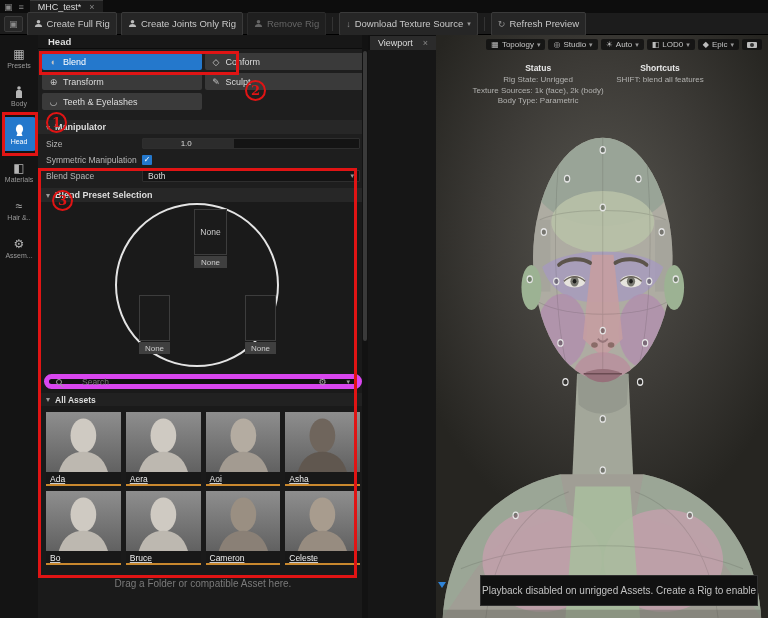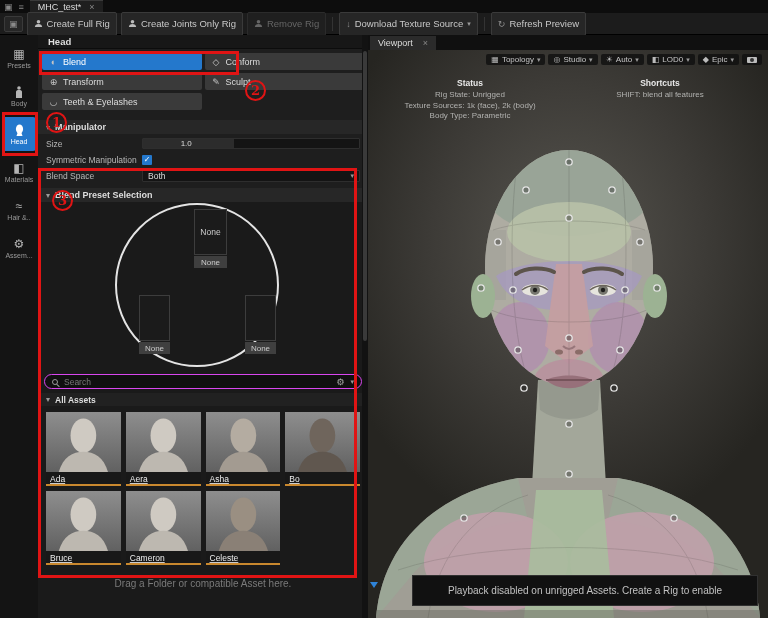--- a/index.html
+++ b/index.html
@@ -46,41 +46,41 @@
   .dropdown { flex:1; height:12px; background:#141414; border:1px solid #2e2e2e; display:flex; align-items:center; justify-content:space-between; padding:0 5px; font-size:8.5px; color:#ddd; border-radius:1px;text-align:center; }
   .blend-body { background:#1a1a1a; flex:1; display:flex; flex-direction:column; }
   .blend-wheel { position:relative; height:168px; margin-top:0; flex-shrink:0; }
   .ring { position:absolute; left:77px; top:1px; width:164px; height:164px; border:2px solid #e4e4e4; border-radius:50%; }
   .slot { position:absolute; width:52px;padding-left:19px; }
   .slot .box { height:46px; background:#1b1b1b; border:1px solid #3d3d3d; display:flex; align-items:center; justify-content:center; font-size:8.5px; color:#ccc; }
   .slot .cap { height:12px; background:#3f3f3f; margin-top:1px; display:flex; align-items:center; justify-content:center; font-size:8px; color:#ccc; }
   .slot.s-top { left:137px; top:7px; }
   .slot.s-left { left:82px; top:93px; width:50px; }
   .slot.s-right { left:188px; top:93px; width:50px; }
-  .search { height:15px; margin:4px 6px; background:#101010; border:1px solid #d946ef; border-radius:8px; display:flex; align-items:center; padding:0 7px; gap:6px; flex-shrink:0; }
+  .search { height:15px; margin:4px 6px; background:#101010; border:5px solid #d946ef; border-radius:8px; display:flex; align-items:center; padding:0 7px; gap:20px; flex-shrink:0; }
   .search input { flex:1; background:transparent; border:none; outline:none; color:#ccc; font-size:8.5px; font-family:inherit; min-width:0; }
   .search input::placeholder { color:#777; }
   .mag { width:6px; height:6px; border:1px solid #999; border-radius:50%; position:relative; flex-shrink:0; }
   .mag::after { content:""; position:absolute; width:4px; height:1px; background:#999; right:-3px; bottom:-2px; transform:rotate(45deg); }
   .gear { color:#aaa; font-size:9px; }
   .assets-h { height:13px; background:#212121; display:flex; align-items:center; gap:5px; padding:0 8px; font-size:8.5px; font-weight:bold; color:#ddd; flex-shrink:0; }
   .asset-grid { display:grid; grid-template-columns:repeat(4,1fr); gap:5px; padding:6px 8px; flex-shrink:0; }
   .asset-tile { background:#101010;text-decoration:underline; }
   .asset-img { height:60px; background:linear-gradient(#8e8e8e,#616161); overflow:hidden; }
   .asset-img svg { display:block; width:100%; height:100%; }
   .asset-name { height:14px; line-height:14px; font-size:8.5px; color:#eee; padding-left:4px; background:#181818; border-bottom:2px solid var(--underline); white-space:nowrap; overflow:hidden; }
   .asset-tile:nth-child(4) .bust-head { fill:#6f655c; } .asset-tile:nth-child(4) .bust-body { fill:#60574f; }
   .asset-tile:nth-child(3) .bust-head { fill:#b4aca1; } .asset-tile:nth-child(3) .bust-body { fill:#a39b91; }
   .asset-tile:nth-child(7) .bust-head { fill:#9a8f82; } .asset-tile:nth-child(7) .bust-body { fill:#8a8076; }
   .asset-tile:nth-child(8) .bust-head { fill:#a89c8e; } .asset-tile:nth-child(8) .bust-body { fill:#978c80; }
   .drop-hint { text-align:center; font-size:10px; color:#7a7a7a; padding:7px 0 5px; flex-shrink:0; }
   .panel-scroll { position:absolute; right:0; top:0; bottom:0; width:6px; background:#121212; }
   .panel-thumb { position:absolute; right:1px; top:16px; width:4px; height:290px; background:#3a3a3a; border-radius:2px; }
   
-  .viewport { flex:1; display:flex; flex-direction:column; position:relative;justify-content:center; }
+  .viewport { flex:1; display:flex; position:relative;justify-content:center; }
   .vp-tabbar { height:15px; background:#101010; display:flex; align-items:flex-end; }
   .vp-tab { height:14px; background:#2b2b2b; display:flex; align-items:center; gap:10px; padding:0 8px; font-size:9px; color:#ddd; margin-left:2px; }
   .vp-tab .close { color:#888; font-size:9px; }
   .vp-content { flex:1; position:relative; overflow:hidden;
     background:radial-gradient(ellipse 62% 52% at 50% 34%, #57554f 0%, #3d3b37 55%, #262521 100%); }
   .vp-controls { position:absolute; top:4px; right:6px; display:flex; gap:3px; z-index:6; }
   .vp-btn { display:flex; align-items:center; gap:3px; background:rgba(16,16,16,.82); border-radius:2px; padding:1px 5px; font-size:8px; color:#c5c5c5; }
   .vp-btn .vp-ic { font-size:8px; color:#bbb; }
   .vp-status { position:absolute; left:14px; top:28px; width:176px; text-align:center; z-index:5; }
   .vp-shortcuts { position:absolute; right:28px; top:28px; width:160px; text-align:center; z-index:5; }
@@ -287,20 +287,29 @@
             <div class="asset-name">Ada</div>
           </div>
           <div class="asset-tile">
             <div class="asset-img">
                 <svg viewBox="0 0 70 56" preserveAspectRatio="xMidYMax slice">
                   <ellipse class="bust-head" cx="35" cy="22" rx="12" ry="16" fill="#cfcac2"></ellipse>
                   <path class="bust-body" d="M12 56 C16 42 25 37 35 37 C45 37 54 42 58 56 Z" fill="#bdb8b0"></path>
                 </svg>
               </div>
             <div class="asset-name">Aera</div>
+          </div>
+          <div class="asset-tile">
+            <div class="asset-img">
+                <svg viewBox="0 0 70 56" preserveAspectRatio="xMidYMax slice">
+                  <ellipse class="bust-head" cx="35" cy="22" rx="12" ry="16" fill="#cfcac2"></ellipse>
+                  <path class="bust-body" d="M12 56 C16 42 25 37 35 37 C45 37 54 42 58 56 Z" fill="#bdb8b0"></path>
+                </svg>
+              </div>
+            <div class="asset-name">Aoi</div>
           </div>
           <div class="asset-tile">
             <div class="asset-img">
                 <svg viewBox="0 0 70 56" preserveAspectRatio="xMidYMax slice">
                   <ellipse class="bust-head" cx="35" cy="22" rx="12" ry="16" fill="#cfcac2"></ellipse>
                   <path class="bust-body" d="M12 56 C16 42 25 37 35 37 C45 37 54 42 58 56 Z" fill="#bdb8b0"></path>
                 </svg>
               </div>
             <div class="asset-name">Asha</div>
           </div>

